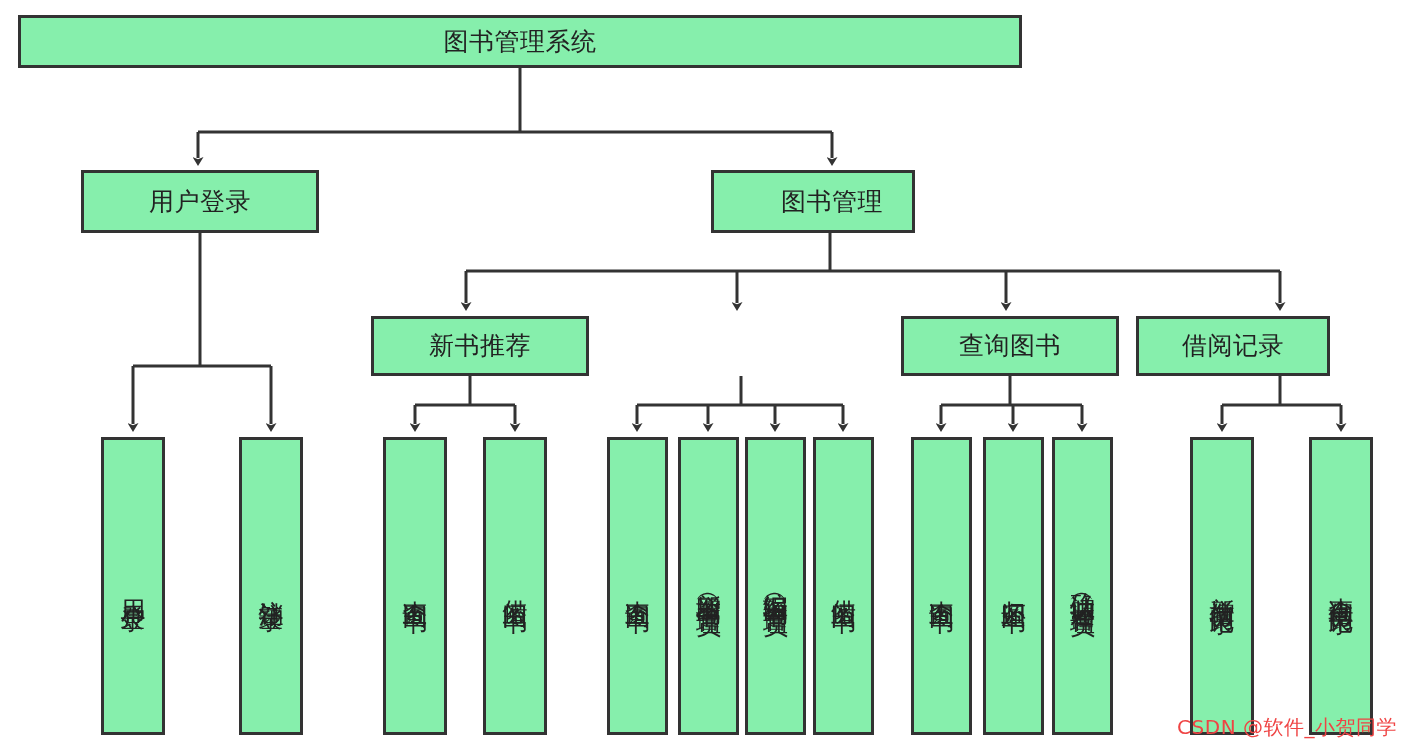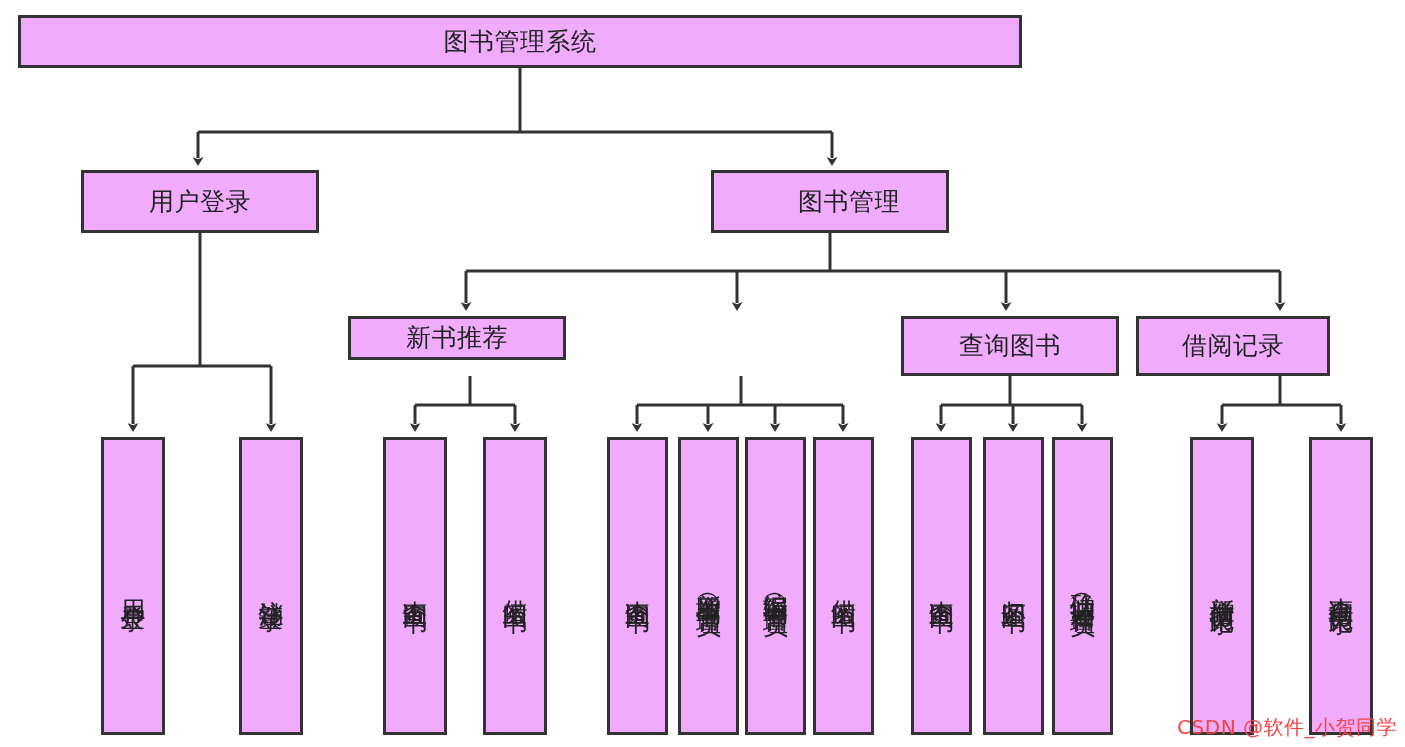--- a/index.html
+++ b/index.html
@@ -15,21 +15,21 @@
     background:#ffffff;
   }
   svg.edges{
     position:absolute;left:0;top:0;
     width:1405px;height:747px;
     pointer-events:none;
   }
   .node{
     position:absolute;
     box-sizing:border-box;
-    background:#f0abfc;
+    background:#86efac;
     border:3px solid #333333;
     display:flex;
     align-items:center;
     justify-content:center;
     color:#222222;
     text-align:left;
   }
   .node .lbl{
     display:block;
     line-height:1.12;
@@ -121,25 +121,25 @@
     </g>
   </svg>
 
   <div class="node horiz root" style="left:18px;top:15px;width:1004px;height:53px;">
     <span class="lbl">图书管理系统</span>
   </div>
 
   <div class="node horiz" style="left:81px;top:170px;width:238px;height:63px;">
     <span class="lbl">用户登录</span>
   </div>
-  <div class="node horiz" style="left:711px;top:170px;width:238px;height:63px;padding-left:38px;">
+  <div class="node horiz" style="left:711px;top:170px;width:204px;height:63px;padding-left:38px;">
     <span class="lbl">图书管理</span>
   </div>
 
-  <div class="node horiz" style="left:348px;top:316px;width:218px;height:44px;">
+  <div class="node horiz" style="left:371px;top:316px;width:218px;height:60px;">
     <span class="lbl">新书推荐</span>
   </div>
   <div class="node horiz" style="left:901px;top:316px;width:218px;height:60px;">
     <span class="lbl">查询图书</span>
   </div>
   <div class="node horiz" style="left:1136px;top:316px;width:194px;height:60px;">
     <span class="lbl">借阅记录</span>
   </div>
 
   <div class="node vert" style="left:101px;top:437px;width:64px;height:298px;">

